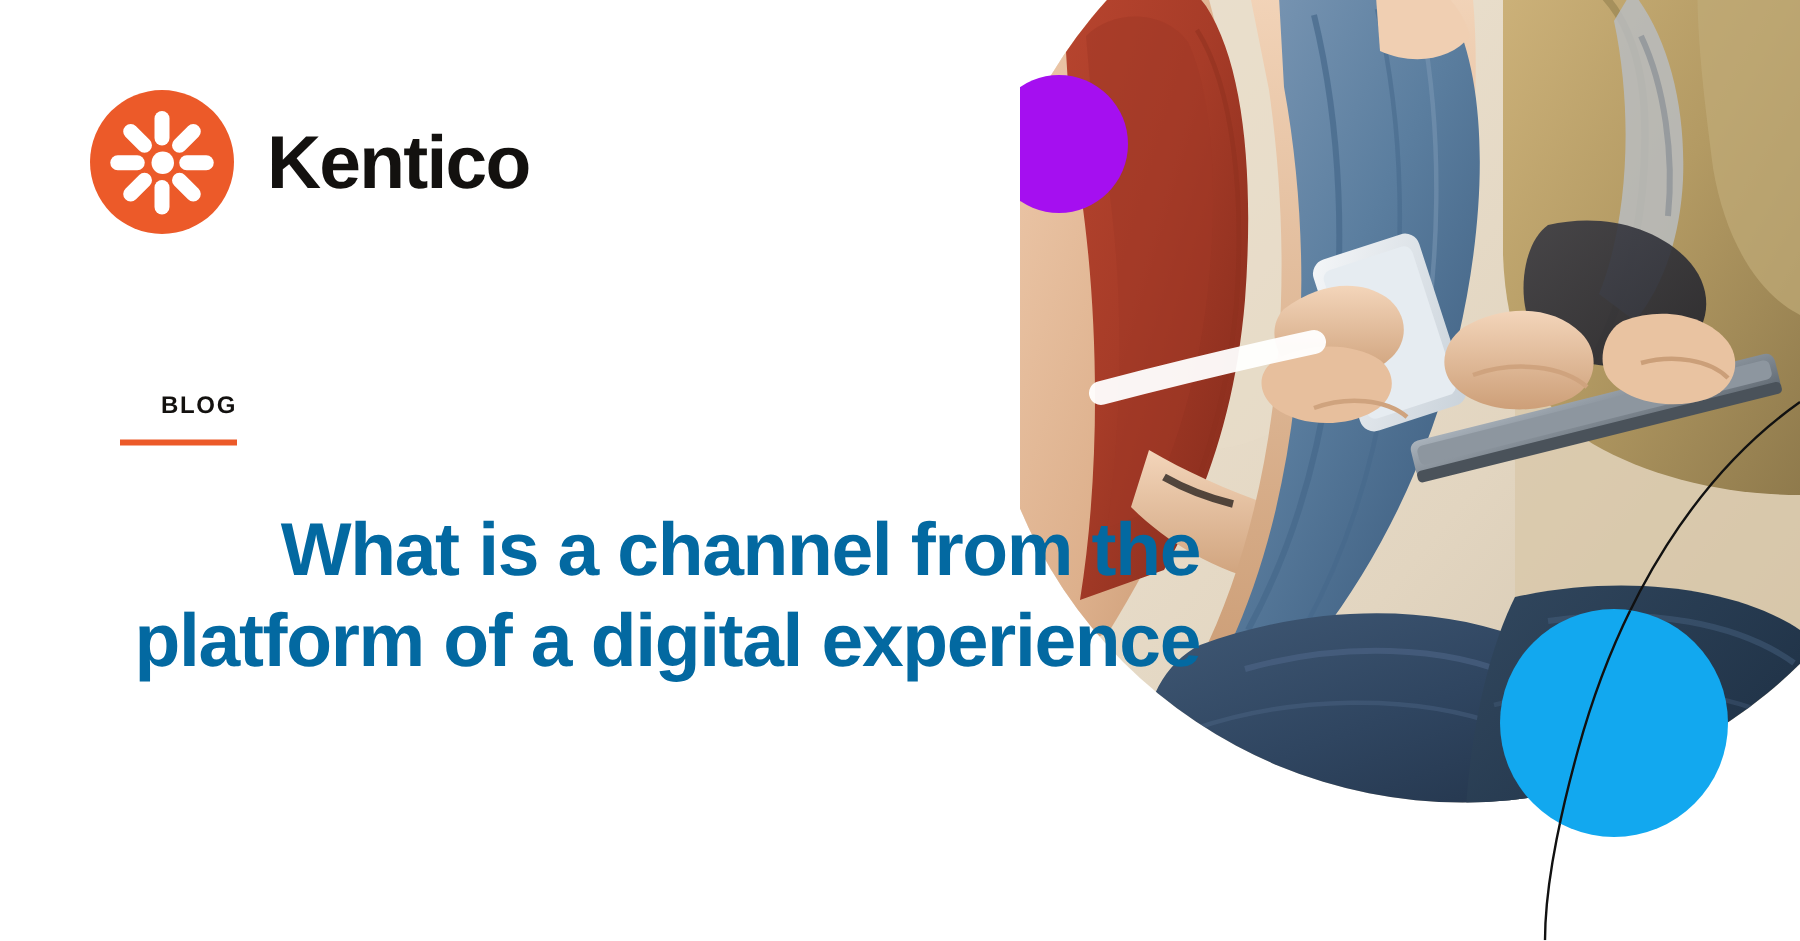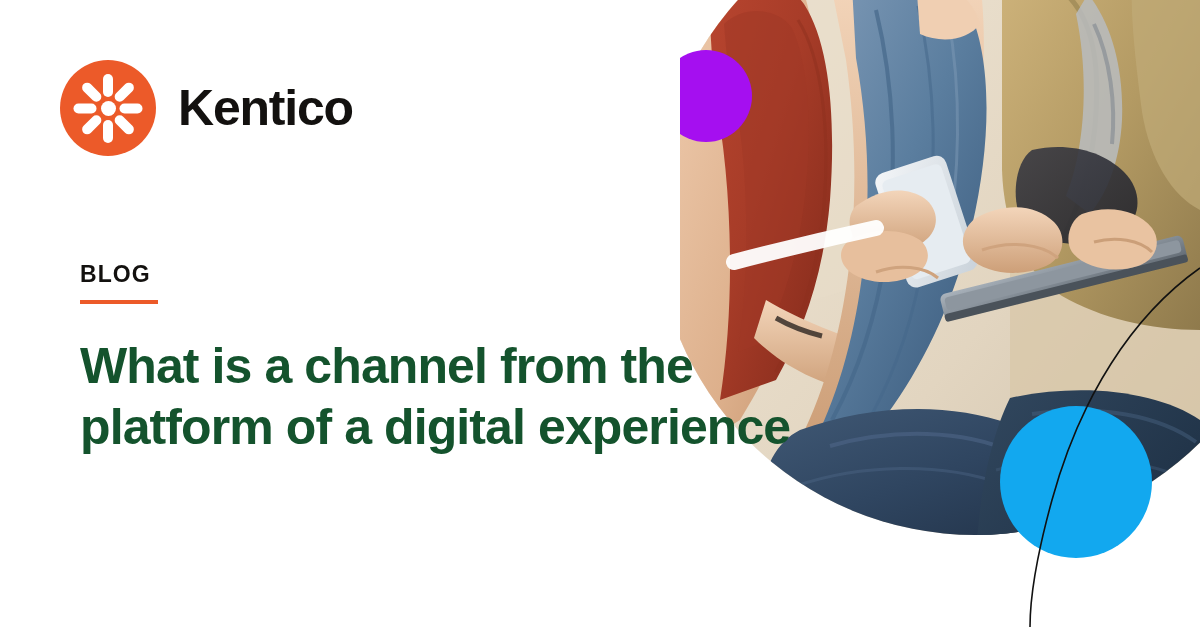--- a/index.html
+++ b/index.html
@@ -12,20 +12,21 @@
     background: #ffffff;
     font-family: "Liberation Sans", sans-serif;
     overflow: hidden;
   }
   .card {
     position: relative;
     width: 1200px;
     height: 627px;
     background: #ffffff;
     overflow: hidden;
+    text-align: right;
   }
 
   
   .artwork {
     position: absolute;
     top: 0;
     right: 0;
     width: 520px;
     height: 627px;
   }
@@ -87,21 +88,21 @@
   }
 
   
   .eyebrow {
     position: absolute;
     left: 80px;
     top: 263px;
   }
   .eyebrow-label {
     font-family: "Liberation Sans", sans-serif;
-    font-size: 23px;
+    font-size: 16px;
     font-weight: bold;
     letter-spacing: 1.1px;
     color: #13110f;
     line-height: 1;
   }
   .eyebrow-rule {
     margin-top: 14px;
     width: 78px;
     height: 4px;
     background: #ec5a29;
@@ -111,21 +112,21 @@
   .headline {
     position: absolute;
     left: 80px;
     top: 336px;
     width: 720px;
     font-family: "Liberation Sans", sans-serif;
     font-size: 50px;
     font-weight: bold;
     line-height: 1.22;
     letter-spacing: -0.9px;
-    color: #14532d;
+    color: #0369a1;
   }
   .headline-line {
     display: block;
     white-space: nowrap;
   }
 </style>
 </head>
 <body>
 
 <div class="card">

